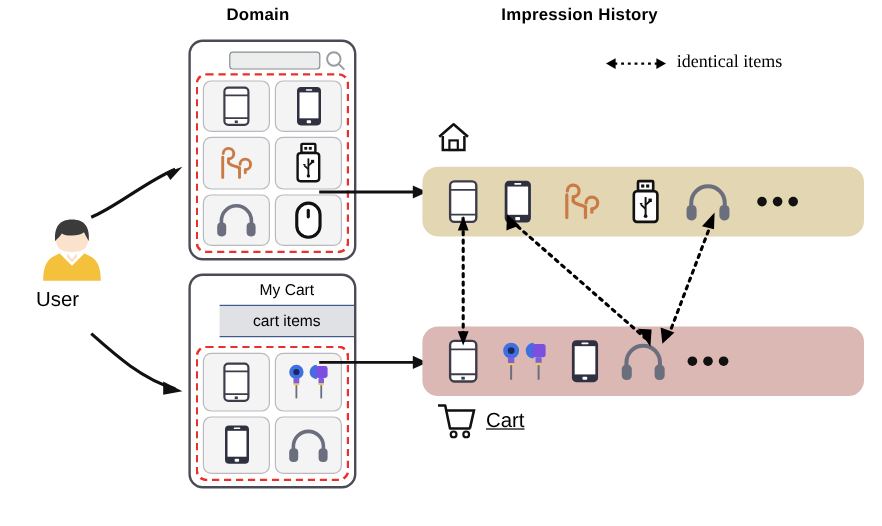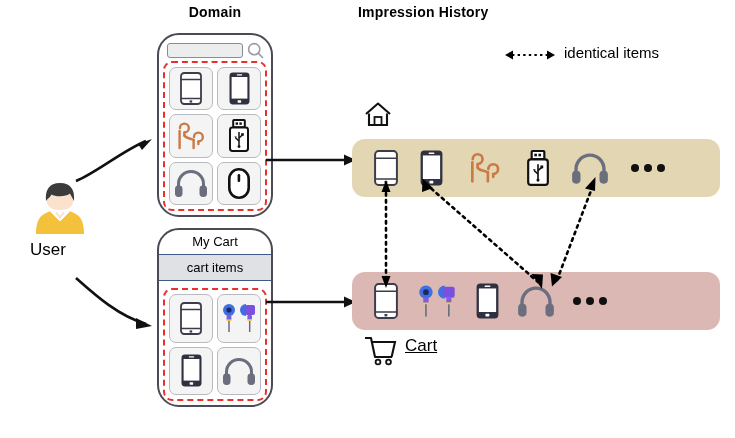--- a/index.html
+++ b/index.html
@@ -4,48 +4,48 @@
 <style>
   html,body{margin:0;padding:0;background:#fff;}
   body{width:735px;height:438px;position:relative;overflow:hidden;
        font-family:"Liberation Sans","DejaVu Sans",sans-serif;color:#000;}
   .abs{position:absolute;}
   .hdr{font-weight:bold;font-size:14px;letter-spacing:.2px;}
   
   #user-block{left:30px;top:180px;width:110px;}
   #user-label{font-size:17px;margin-top:2px;}
   
-  .device{border:2px solid #4b4b55;border-radius:22px;background:#fff;}
+  .device{border:2px solid #4b4b55;border-radius:12px;background:#fff;padding-left:24px;}
   #domain-phone{left:157px;top:33px;width:112px;height:180px;}
   .searchrow{display:flex;align-items:center;gap:4px;padding:7px 7px 4px 8px;}
   .searchbar{flex:1;height:13px;border:1.3px solid #8b8b93;border-radius:3px;background:#eceded;}
   .dashbox{position:absolute;border:2px dashed #e8312a;border-radius:9px;}
   .grid{position:absolute;display:grid;grid-template-columns:1fr 1fr;gap:4px;}
   .cell{border:1.3px solid #b9b9c0;border-radius:7px;background:#f4f4f5;
         display:flex;align-items:center;justify-content:center;}
   
   #cart-panel{left:157px;top:228px;width:112px;height:175px;}
   #cart-title{text-align:center;font-size:13px;padding:4px 0 5px;}
   #cart-sub{background:#dfe1e4;border-top:1.6px solid #3f5a8a;border-bottom:1.6px solid #3f5a8a;
             text-align:center;font-size:13px;padding:5px 0;}
   
   .band{position:absolute;border-radius:13px;display:flex;align-items:center;}
   #jfy-band{left:352px;top:139px;width:368px;height:58px;background:#e3d6b3;}
   #cart-band{left:352px;top:272px;width:368px;height:58px;background:#dcb8b4;}
   .bandlabel{position:absolute;font-size:17px;white-space:nowrap;}
   .dots{display:flex;gap:5px;align-items:center;}
   .dots i{width:8px;height:8px;border-radius:50%;background:#111;display:block;}
-  .legend{position:absolute;left:505px;top:44px;display:flex;align-items:flex-end;gap:9px;font-size:15px;}
+  .legend{position:absolute;left:505px;top:44px;display:flex;align-items:center;gap:9px;font-size:15px;font-family:Liberation Serif, serif;}
   svg{display:block;overflow:visible;}
 </style>
 </head>
 <body>
 
 <div class="abs hdr" style="left:170px;top:4px;width:90px;text-align:center;">Domain</div>
-<div class="abs hdr" style="left:358px;top:4px;width:250px;">Impression History</div>
+<div class="abs hdr" style="left:358px;top:4px;width:250px;text-align:center;">Impression History</div>
 
 <div class="legend">
   <span>
     <svg width="50" height="12" viewBox="0 0 50 12">
       <path d="M7 6 L43 6" stroke="#000" stroke-width="2" stroke-dasharray="2.4 3.2" fill="none"></path>
       <path d="M8 1.5 L0 6 L8 10.5 Z" fill="#000"></path>
       <path d="M42 1.5 L50 6 L42 10.5 Z" fill="#000"></path>
     </svg>
   </span>
   <span>identical items</span>
@@ -346,21 +346,21 @@
       </svg>
     </span>
     <span class="dots">
         <i></i>
         <i></i>
         <i></i>
       </span>
   </div>
 </div>
 
-<div class="bandlabel" style="left:364px;top:336px;display:flex;align-items:flex-start;gap:7px;text-decoration:underline;">
+<div class="bandlabel" style="left:364px;top:336px;display:flex;align-items:center;gap:7px;text-decoration:underline;">
   <span>
     <svg width="34" height="30" viewBox="0 0 34 30">
       <path d="M1 2 H7 L11 21 H28" stroke="#111" stroke-width="2.1" fill="none" stroke-linejoin="round"></path>
       <path d="M7.4 6 H31 L27.6 21" stroke="#111" stroke-width="2.1" fill="none"></path>
       <circle cx="14" cy="26" r="2.4" stroke="#111" stroke-width="1.8" fill="none"></circle>
       <circle cx="24.5" cy="26" r="2.4" stroke="#111" stroke-width="1.8" fill="none"></circle>
     </svg>
   </span>
   <span>Cart</span>
 </div>

